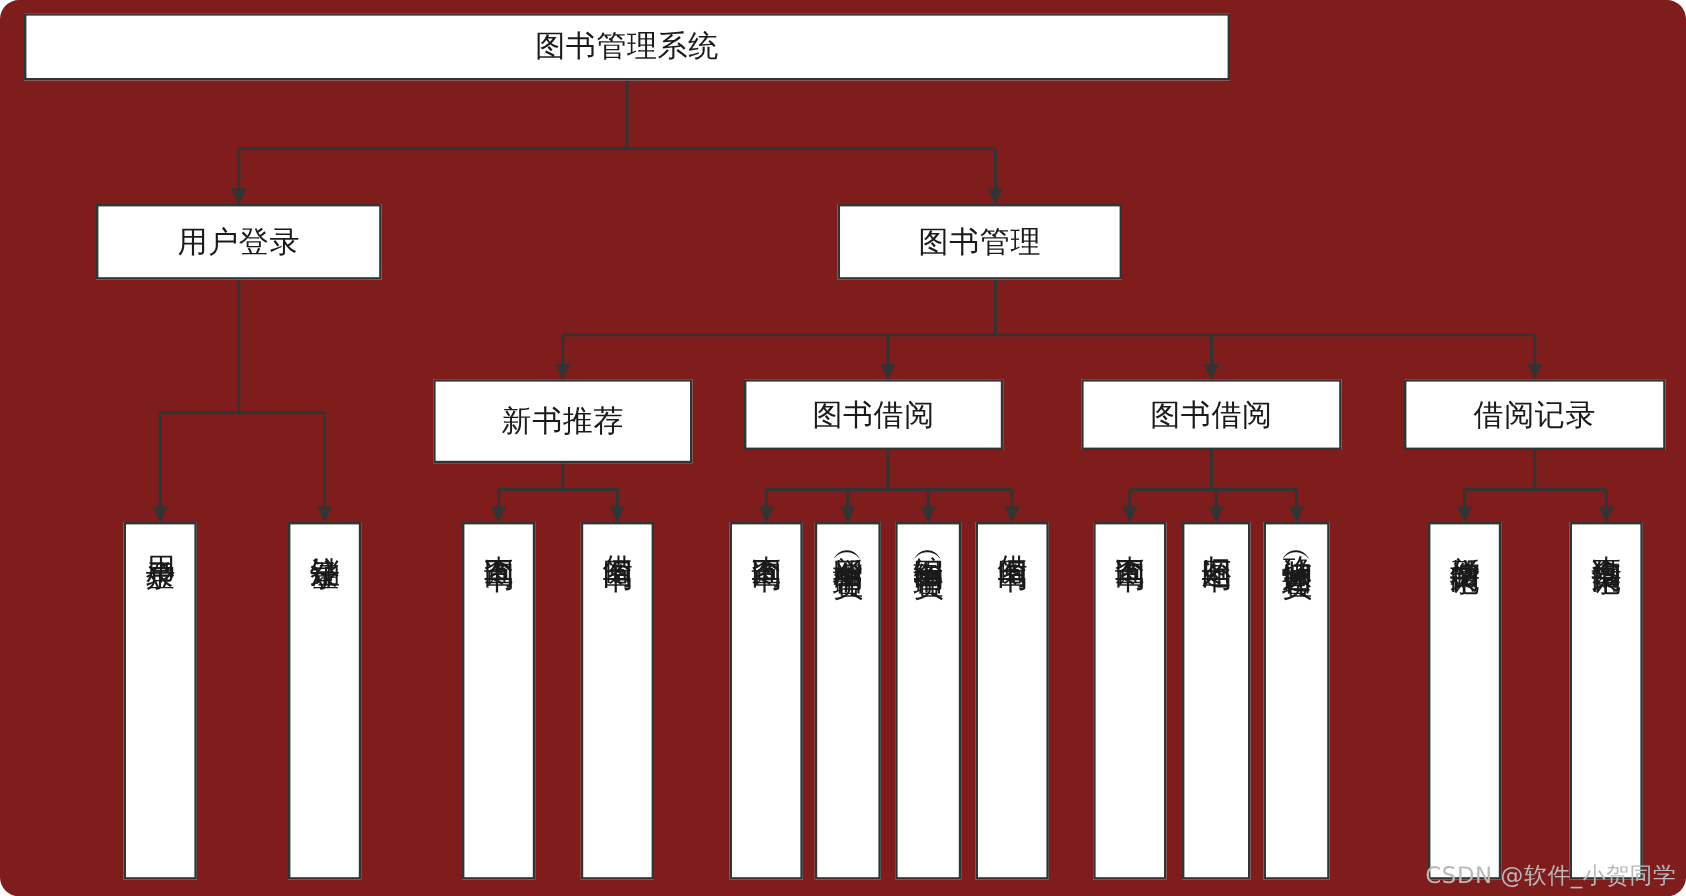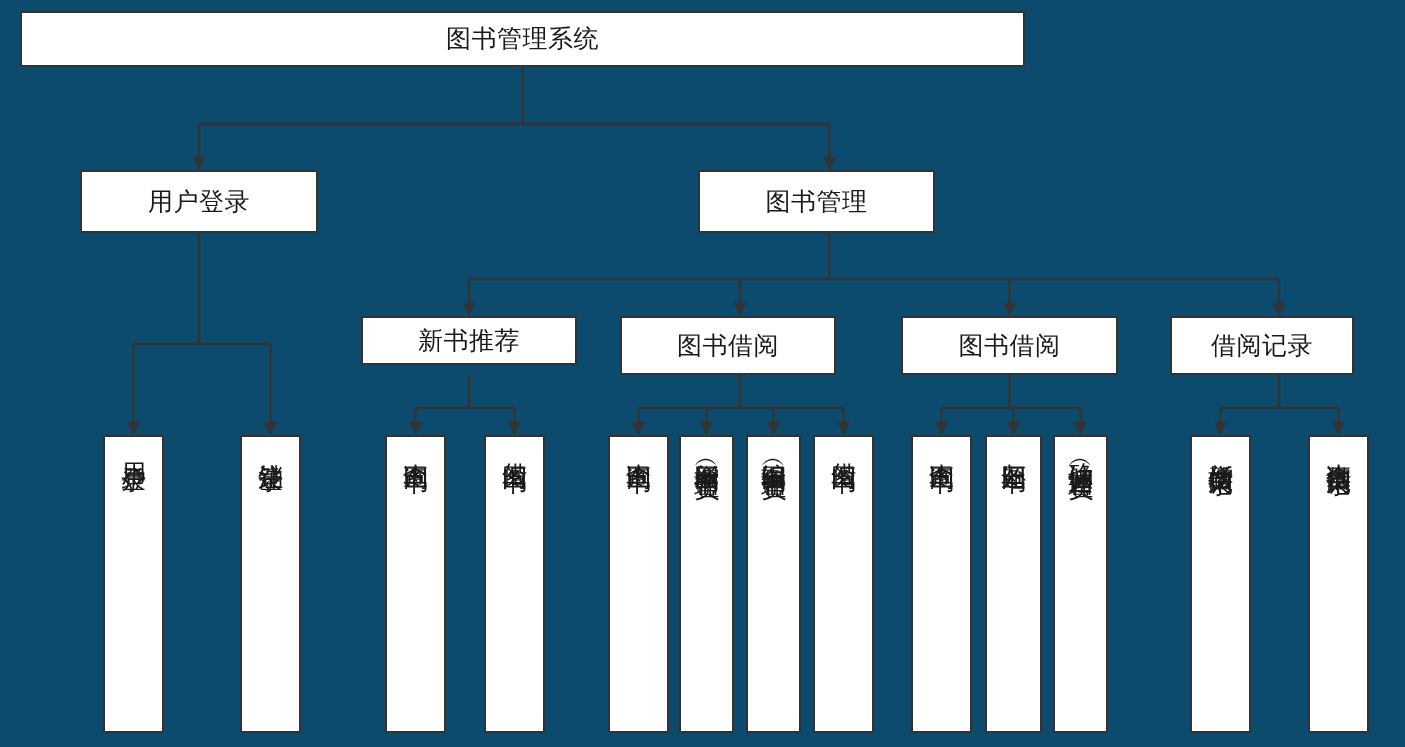--- a/index.html
+++ b/index.html
@@ -7,22 +7,23 @@
     padding: 0;
     background: #ffffff;
   }
   body {
     font-family: "DejaVu Sans", "Liberation Sans", sans-serif;
   }
   #canvas {
     position: relative;
     width: 1405px;
     height: 747px;
-    background: #0c4a6e;
+    background: #7f1d1d;
     overflow: hidden;
+    border-radius: 16px;
   }
   #edges {
     position: absolute;
     left: 0;
     top: 0;
     width: 1405px;
     height: 747px;
     pointer-events: none;
   }
   .node {
@@ -121,30 +122,30 @@
   <div id="node-layer">
       <div class="node root horiz" id="node-root" style="left: 20px; top: 11px; width: 1005px; height: 56px;">
         <span class="label">图书管理系统</span>
       </div>
       <div class="node horiz" id="node-user-login" style="left: 80px; top: 170px; width: 238px; height: 63px;">
         <span class="label">用户登录</span>
       </div>
       <div class="node horiz" id="node-book-manage" style="left: 698px; top: 170px; width: 237px; height: 63px;">
         <span class="label">图书管理</span>
       </div>
-      <div class="node horiz" id="node-new-book-rec" style="left: 361px; top: 316px; width: 216px; height: 49px; align-items: center;">
+      <div class="node horiz" id="node-new-book-rec" style="left: 361px; top: 316px; width: 216px; height: 70px; align-items: center;">
         <span class="label">新书推荐</span>
       </div>
       <div class="node horiz" id="node-book-borrow" style="left: 620px; top: 316px; width: 216px; height: 59px;">
         <span class="label">图书借阅</span>
       </div>
       <div class="node horiz" id="node-current-borrow" style="left: 901px; top: 316px; width: 217px; height: 59px;">
         <span class="label">图书借阅</span>
       </div>
-      <div class="node horiz" id="node-borrow-record" style="left: 1170px; top: 316px; width: 184px; height: 59px;">
+      <div class="node horiz" id="node-borrow-record" style="left: 1170px; top: 316px; width: 218px; height: 59px;">
         <span class="label">借阅记录</span>
       </div>
       <div class="node vert" id="node-leaf-user-login" style="left: 103px; top: 435px; width: 61px; height: 298px;">
         <span class="label">用户登录</span>
       </div>
       <div class="node vert" id="node-leaf-logout" style="left: 240px; top: 435px; width: 61px; height: 298px;">
         <span class="label">注销登录</span>
       </div>
       <div class="node vert" id="node-leaf-query-book-rec" style="left: 385px; top: 435px; width: 61px; height: 298px;">
         <span class="label">查询图书</span>
@@ -174,13 +175,14 @@
         <span class="label">确认归还（管理员）</span>
       </div>
       <div class="node vert" id="node-leaf-add-record" style="left: 1190px; top: 435px; width: 61px; height: 298px;">
         <span class="label">新增借阅记录</span>
       </div>
       <div class="node vert" id="node-leaf-query-record" style="left: 1308px; top: 435px; width: 61px; height: 298px;">
         <span class="label">查询借阅记录</span>
       </div>
     </div>
 
+  <div class="watermark">CSDN @软件_小贺同学</div>
 </div>
 
 </body></html>

